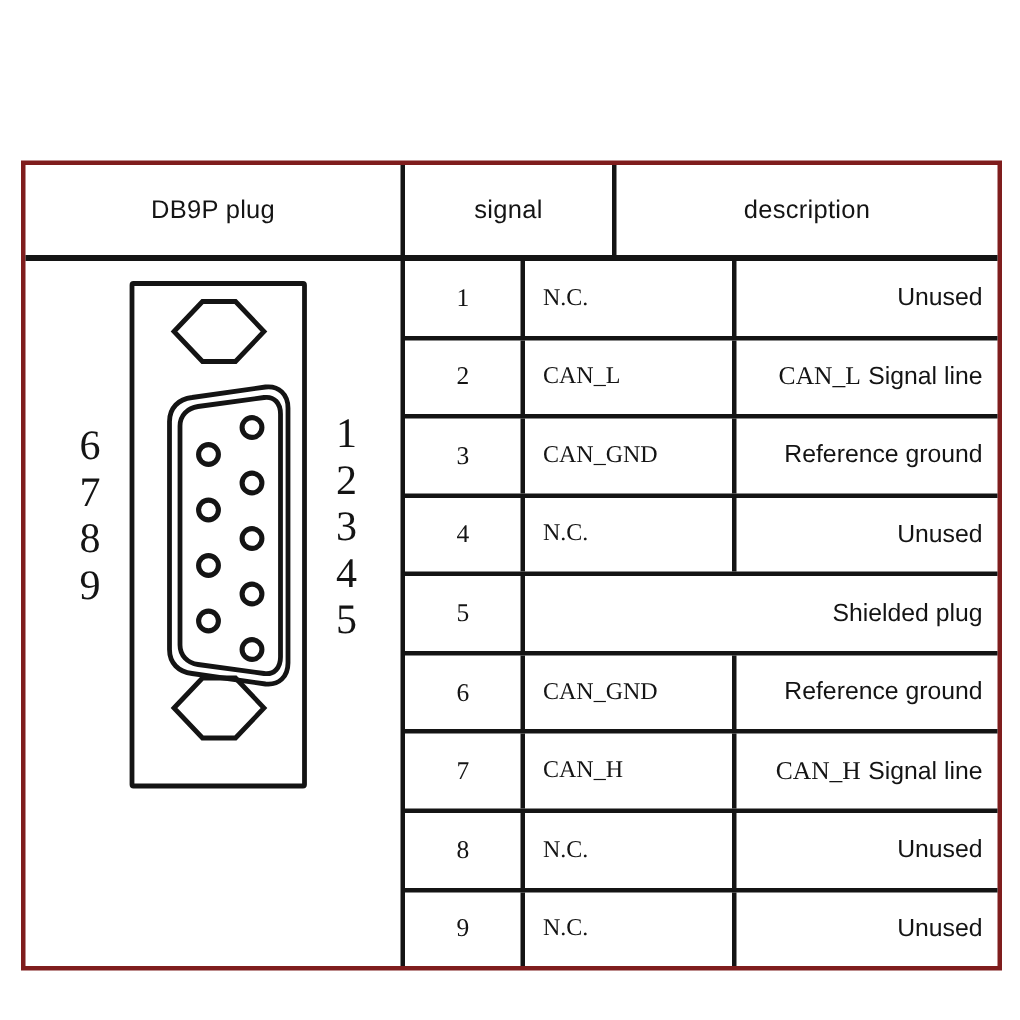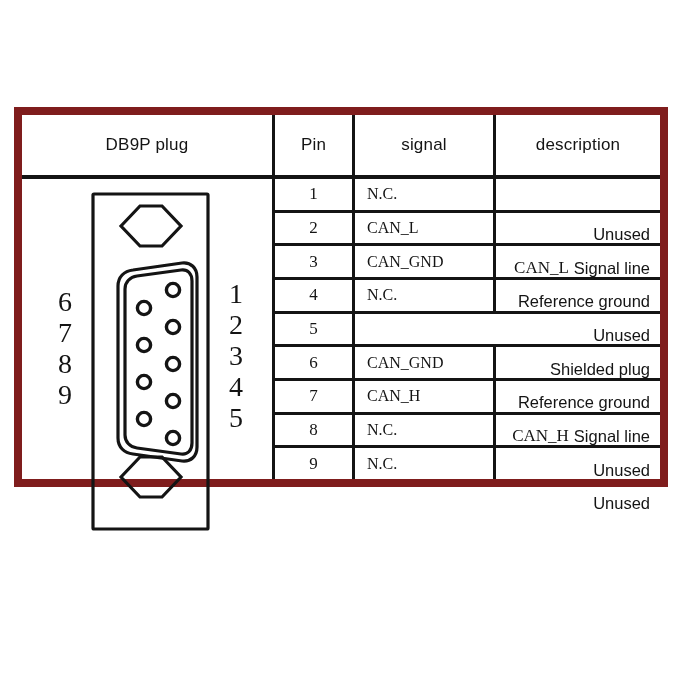--- a/index.html
+++ b/index.html
@@ -16,23 +16,23 @@
     font-family: "Liberation Sans", sans-serif;
     color: #141414;
   }
 
   
   #pinout-table {
     position: absolute;
     left: 14px;
     top: 107px;
     width: 654px;
-    height: 380px;
-    box-sizing: border-box;
-    border: 8px solid #7f1d1d;
+    height: 540px;
+    box-sizing: border-box;
+    border: 3px solid #7f1d1d;
     background: #ffffff;
   }
 
   
   #table-header {
     position: absolute;
     left: 0;
     top: 0;
     right: 0;
     height: 64px;
@@ -117,21 +117,20 @@
     padding-left: 12px;
     font-family: "Liberation Serif", serif;
     font-size: 16px;
   }
   .cell-desc {
     flex: 1 1 auto;
     justify-content: flex-end;
     padding-right: 10px;
     font-size: 16.5px;
     gap: 5px;
-    margin-top: 40px;
   }
   .desc-prefix {
     font-family: "Liberation Serif", serif;
     font-size: 17px;
   }
   .desc-text { font-family: "Liberation Sans", sans-serif; }
 
   
   #connector-drawing {
     position: absolute;
@@ -143,23 +142,20 @@
   #connector-drawing svg { display: block; }
 </style>
 </head>
 <body>
 
 <div id="pinout-table">
 
   <div id="table-header">
     <div class="hcell col-plug">
       <span>DB9P  plug</span>
-    </div>
-    <div class="hcell col-pin">
-      <span>Pin</span>
     </div>
     <div class="hcell col-sig">
       <span>signal</span>
     </div>
     <div class="hcell col-desc">
       <span>description</span>
     </div>
   </div>
 
   <div id="table-body">

